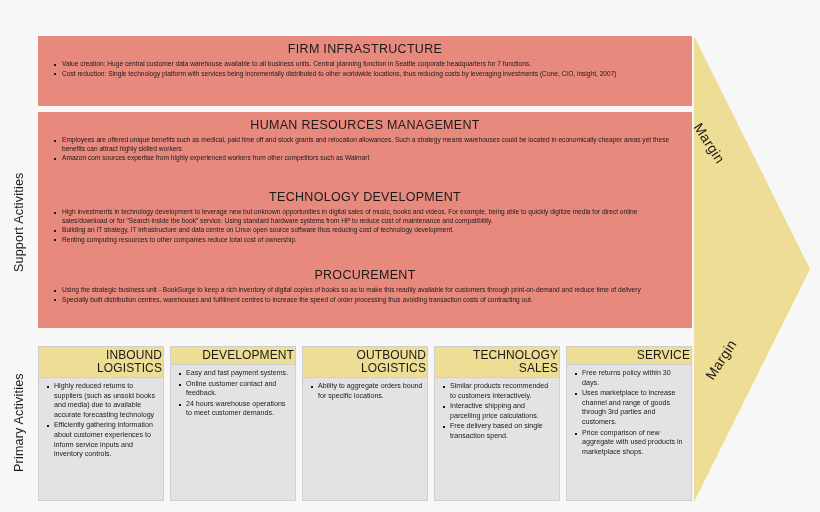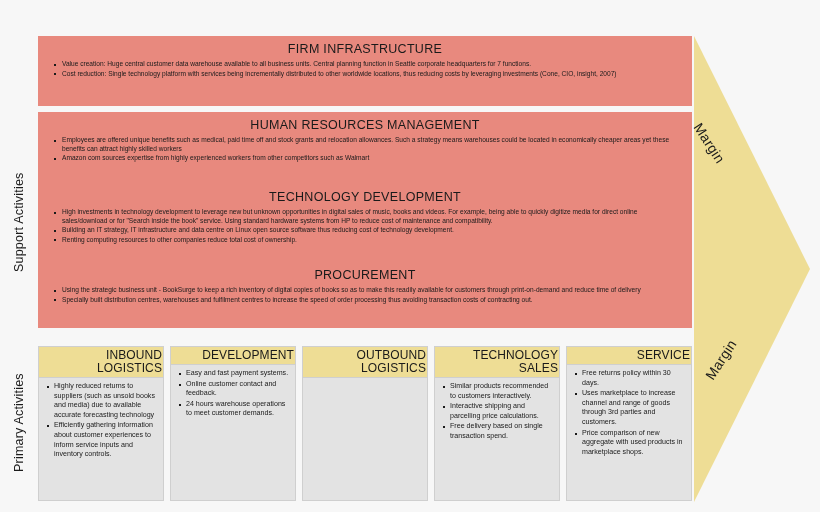--- a/index.html
+++ b/index.html
@@ -246,20 +246,21 @@
           <li>Online customer contact and feedback.</li>
           <li>24 hours warehouse operations to meet customer demands.</li>
         </ul>
       </div>
     </div>
 
     <div class="primary-col">
       <div class="col-head">OUTBOUND LOGISTICS</div>
       <div class="col-body">
         <ul class="col-list">
+          <li>Ability to aggregate orders bound for specific locations.</li>
         </ul>
       </div>
     </div>
 
     <div class="primary-col">
       <div class="col-head">TECHNOLOGY SALES</div>
       <div class="col-body">
         <ul class="col-list">
           <li>Similar products recommended to customers interactively.</li>
           <li>Interactive shipping and parcelling price calculations.</li>

